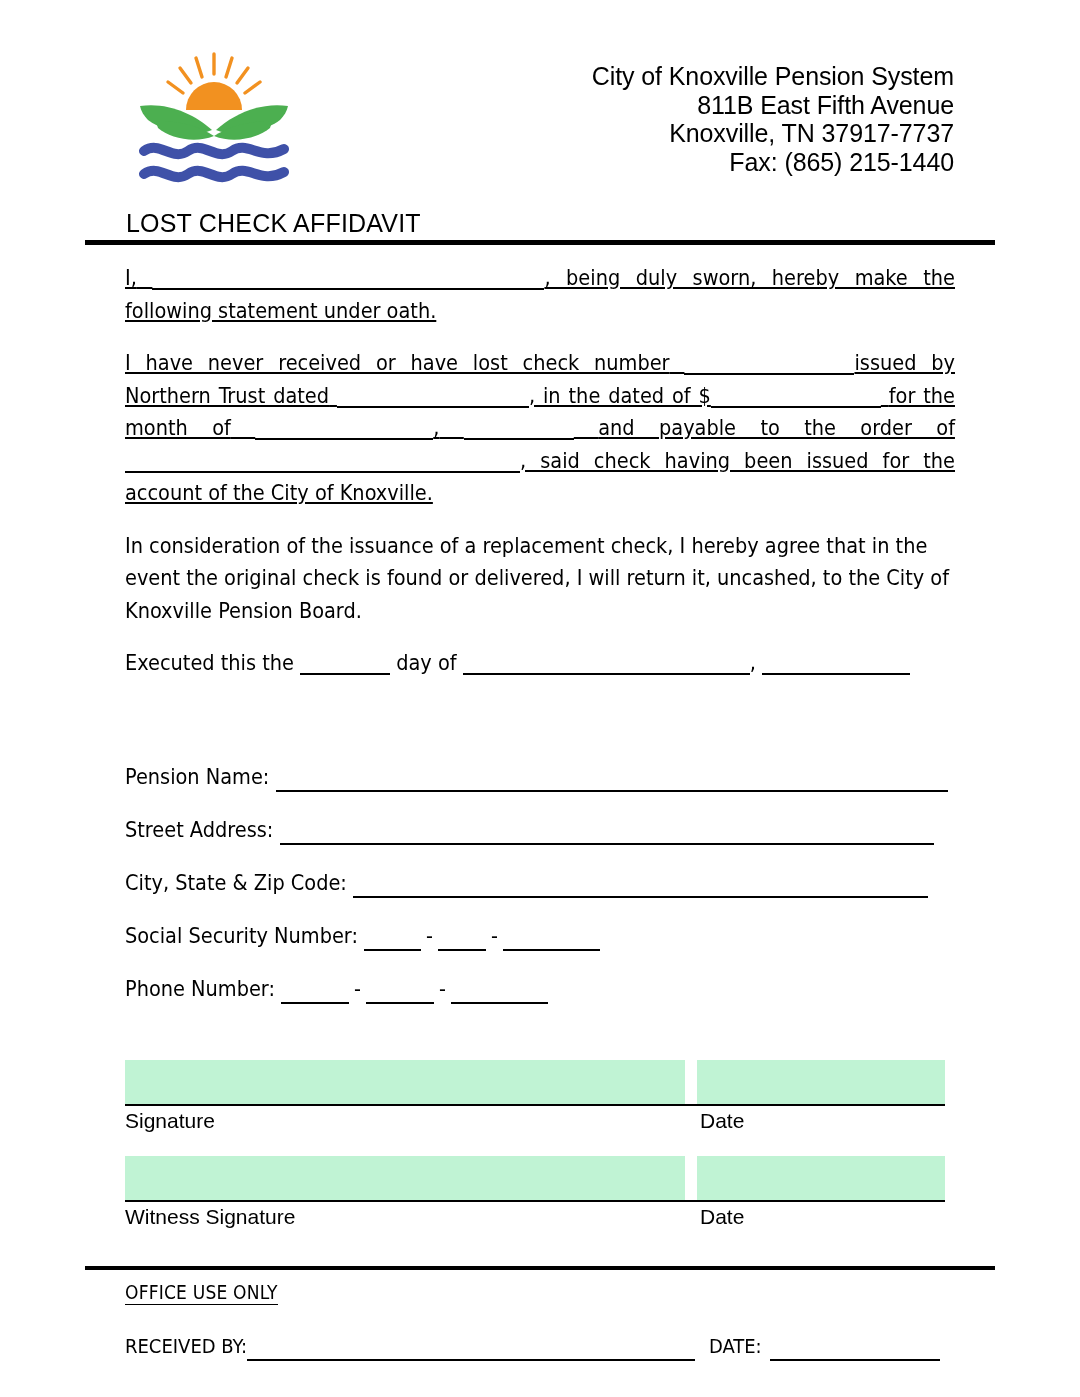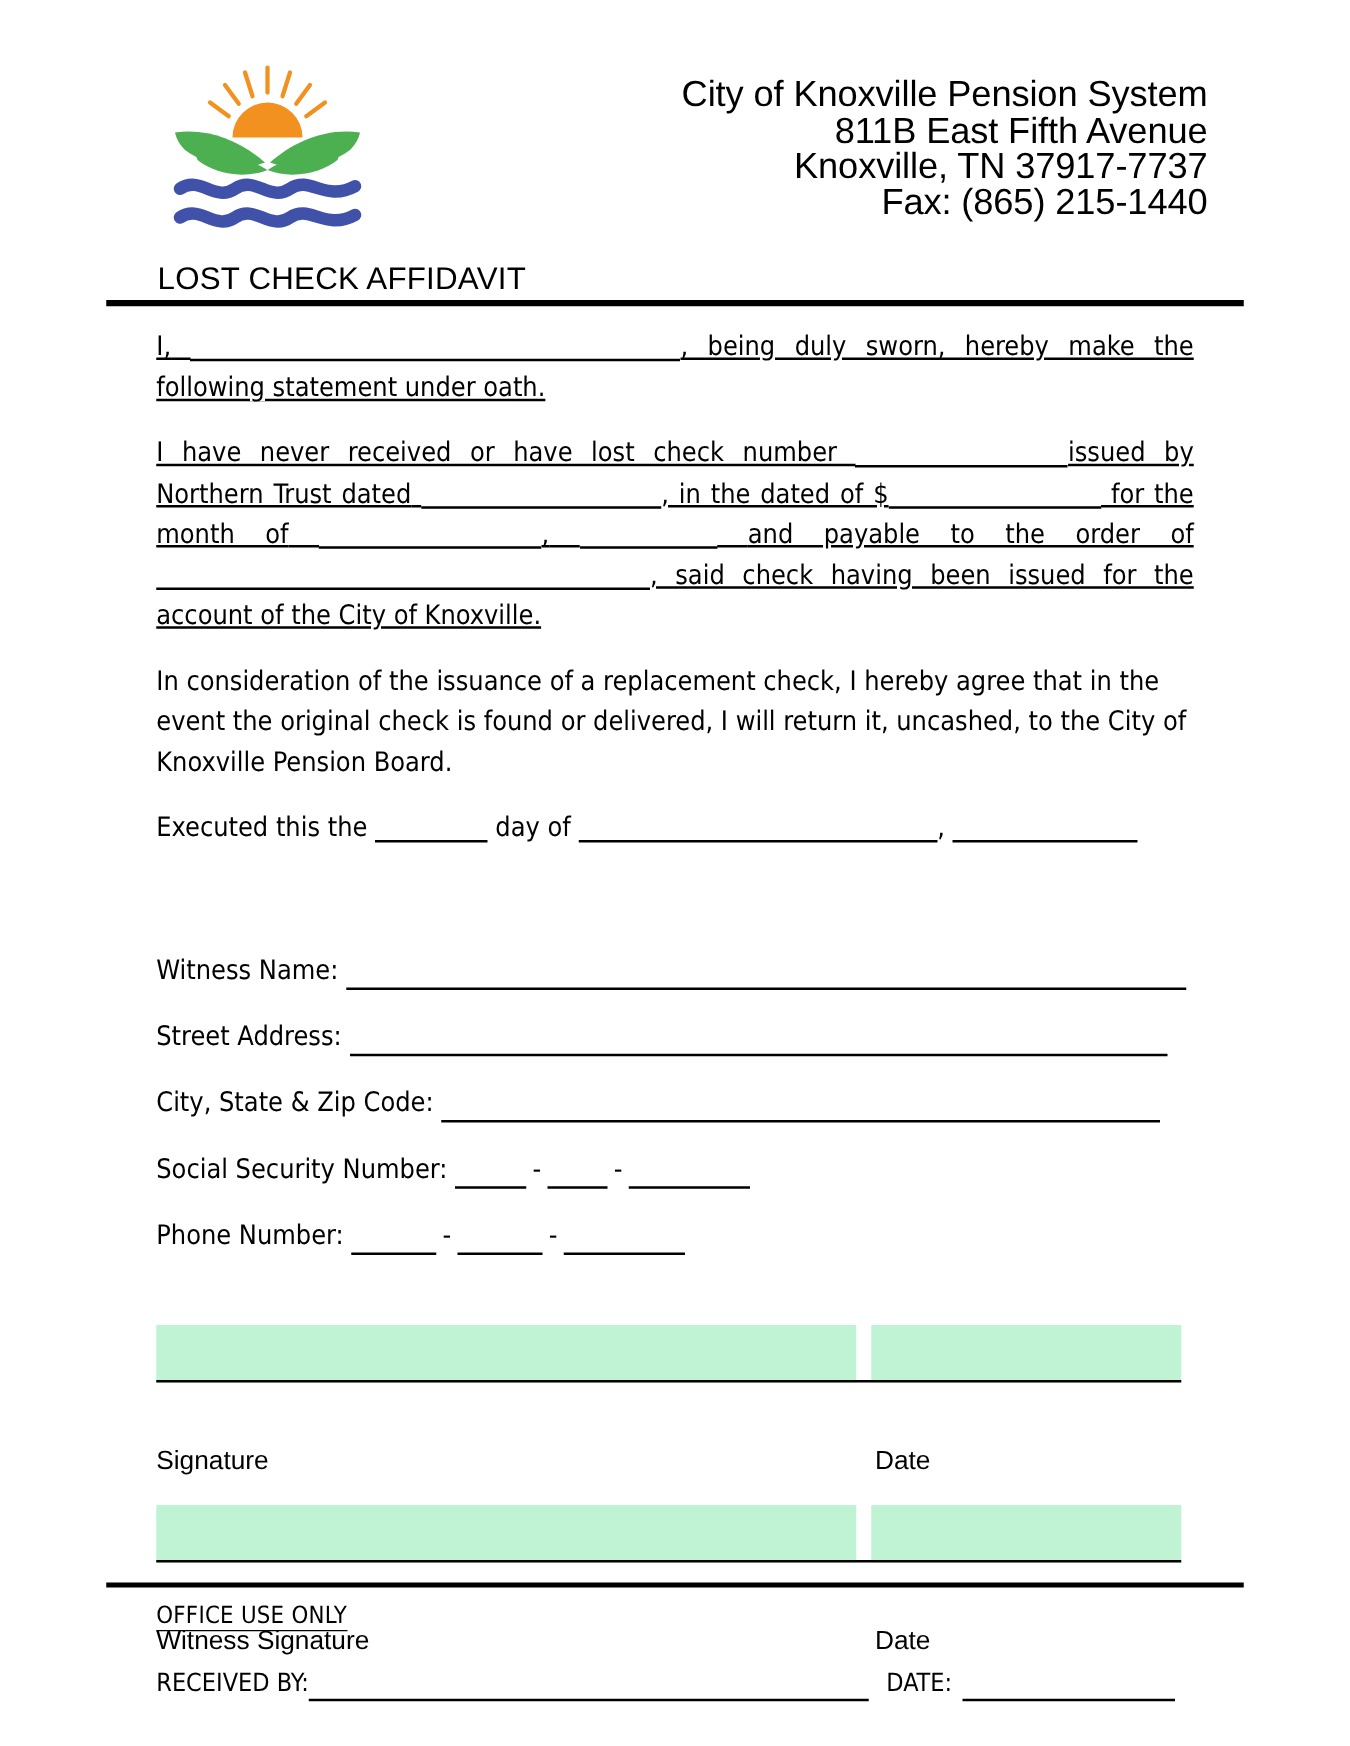--- a/index.html
+++ b/index.html
@@ -32,25 +32,25 @@
   }
   .logo {
     position: absolute;
     left: 134px;
     top: 48px;
     width: 160px;
     height: 140px;
   }
   .org-block {
     position: absolute;
-    right: 114px;
+    right: 126px;
     top: 62px;
     text-align: right;
     font-family: "Liberation Sans", sans-serif;
-    font-size: 29px;
+    font-size: 25px;
     line-height: 28.5px;
     letter-spacing: -0.1px;
     white-space: nowrap;
   }
   .org-block div { }
 
   .doc-title {
     position: absolute;
     left: 126px;
     top: 208px;
@@ -172,21 +172,20 @@
     width: 820px;
     height: 2px;
     background: #000;
   }
   .sig-labels {
     position: relative;
     height: 34px;
     font-family: "Liberation Sans", sans-serif;
     font-size: 21px;
     line-height: 30px;
-    margin-top: 48px;
   }
   .sig-labels .lbl-left  { position: absolute; left: 0;    top: 0; }
   .sig-labels .lbl-right { position: absolute; left: 575px; top: 0; }
 
   
   .office-rule {
     position: absolute;
     left: 85px;
     top: 1266px;
     width: 910px;
@@ -281,21 +280,21 @@
     <p class="para"><span>Executed this the</span>
       <span class="blank" style="width:90px"><span></span></span>
       <span>day of</span>
       <span class="blank" style="width:287px"><span></span></span><span>,</span>
       <span class="blank" style="width:148px"><span></span></span></p>
   </div>
 
   <div class="fields">
 
     <div class="field-row">
-      <span class="field-label">Witness Name:</span>
+      <span class="field-label">Pension Name:</span>
       <span class="fblank nohl" style="width:672px"><span></span></span>
     </div>
 
     <div class="field-row">
       <span class="field-label">Street Address:</span>
       <span class="fblank" style="width:654px"><span></span></span>
     </div>
 
     <div class="field-row">
       <span class="field-label">City, State &amp; Zip Code:</span>

